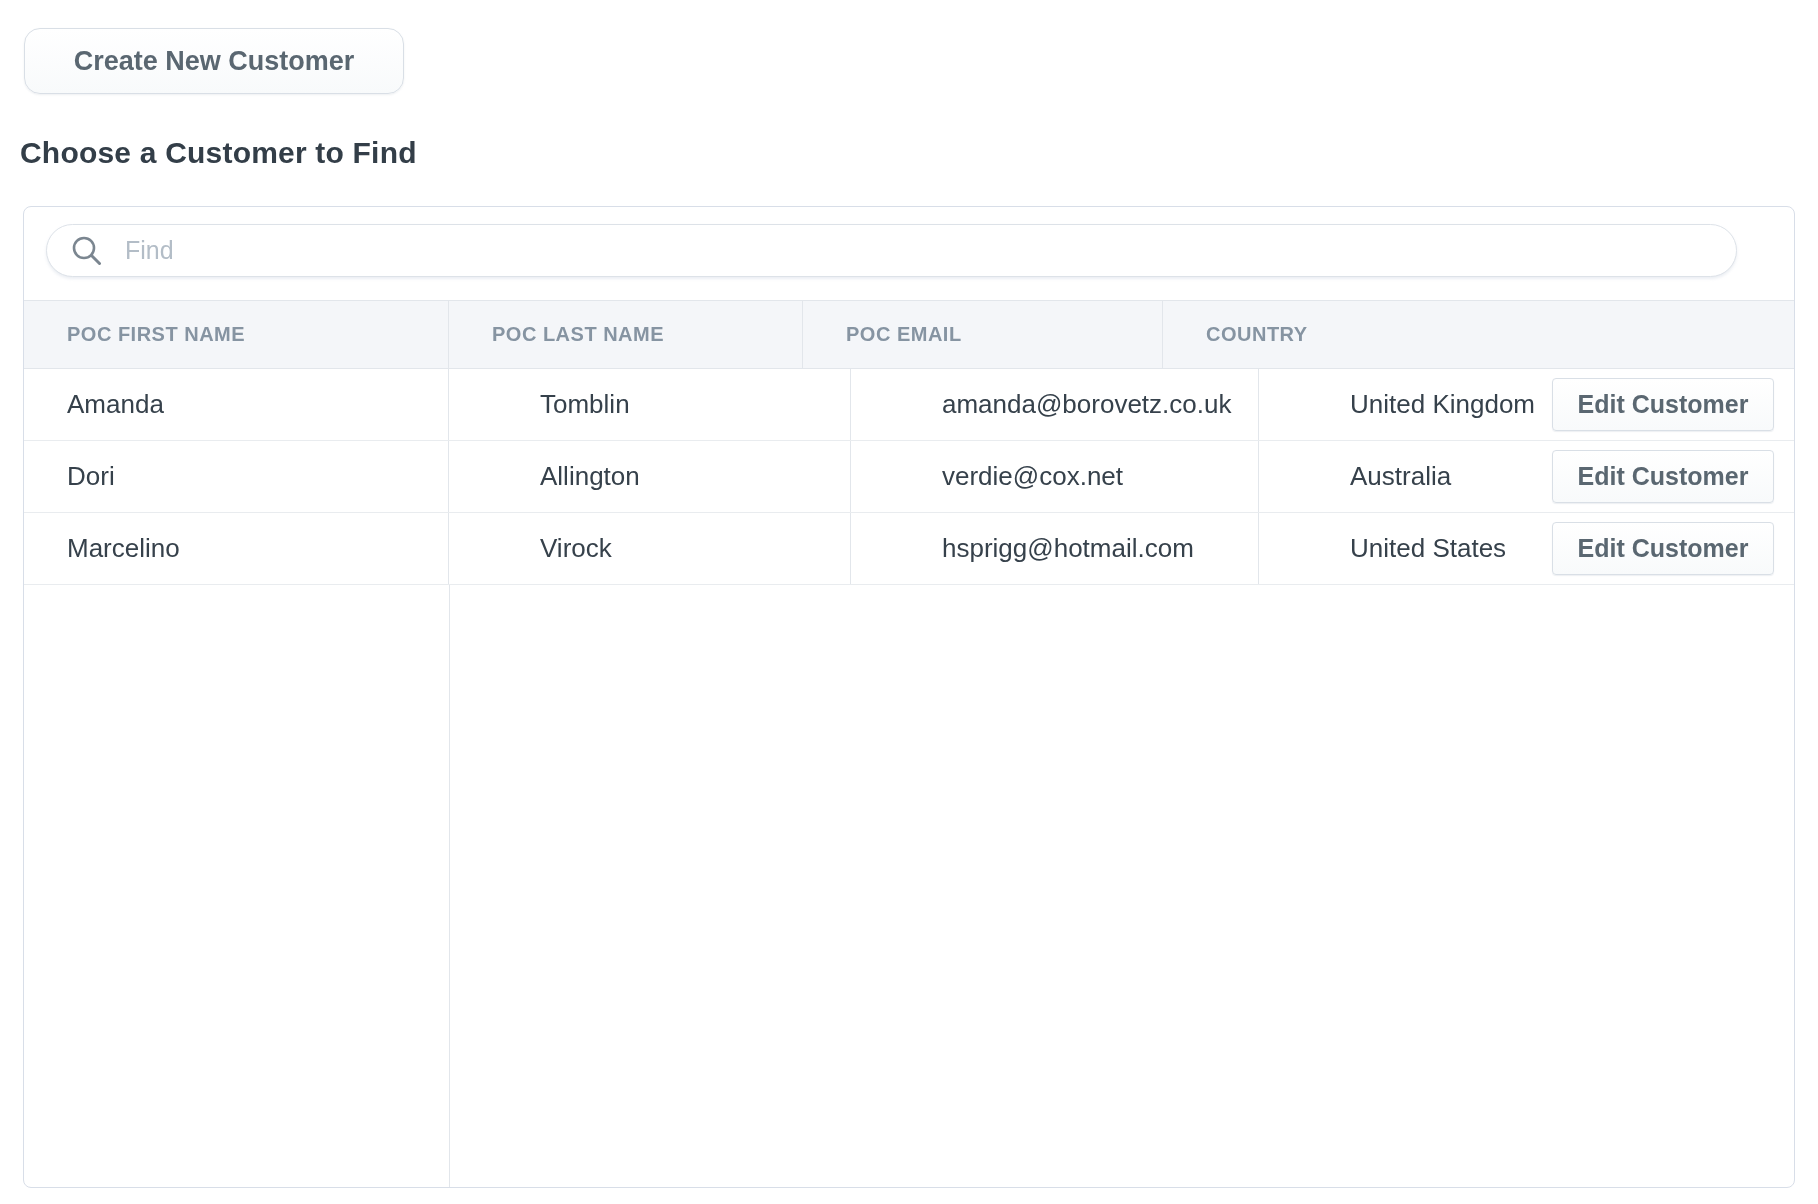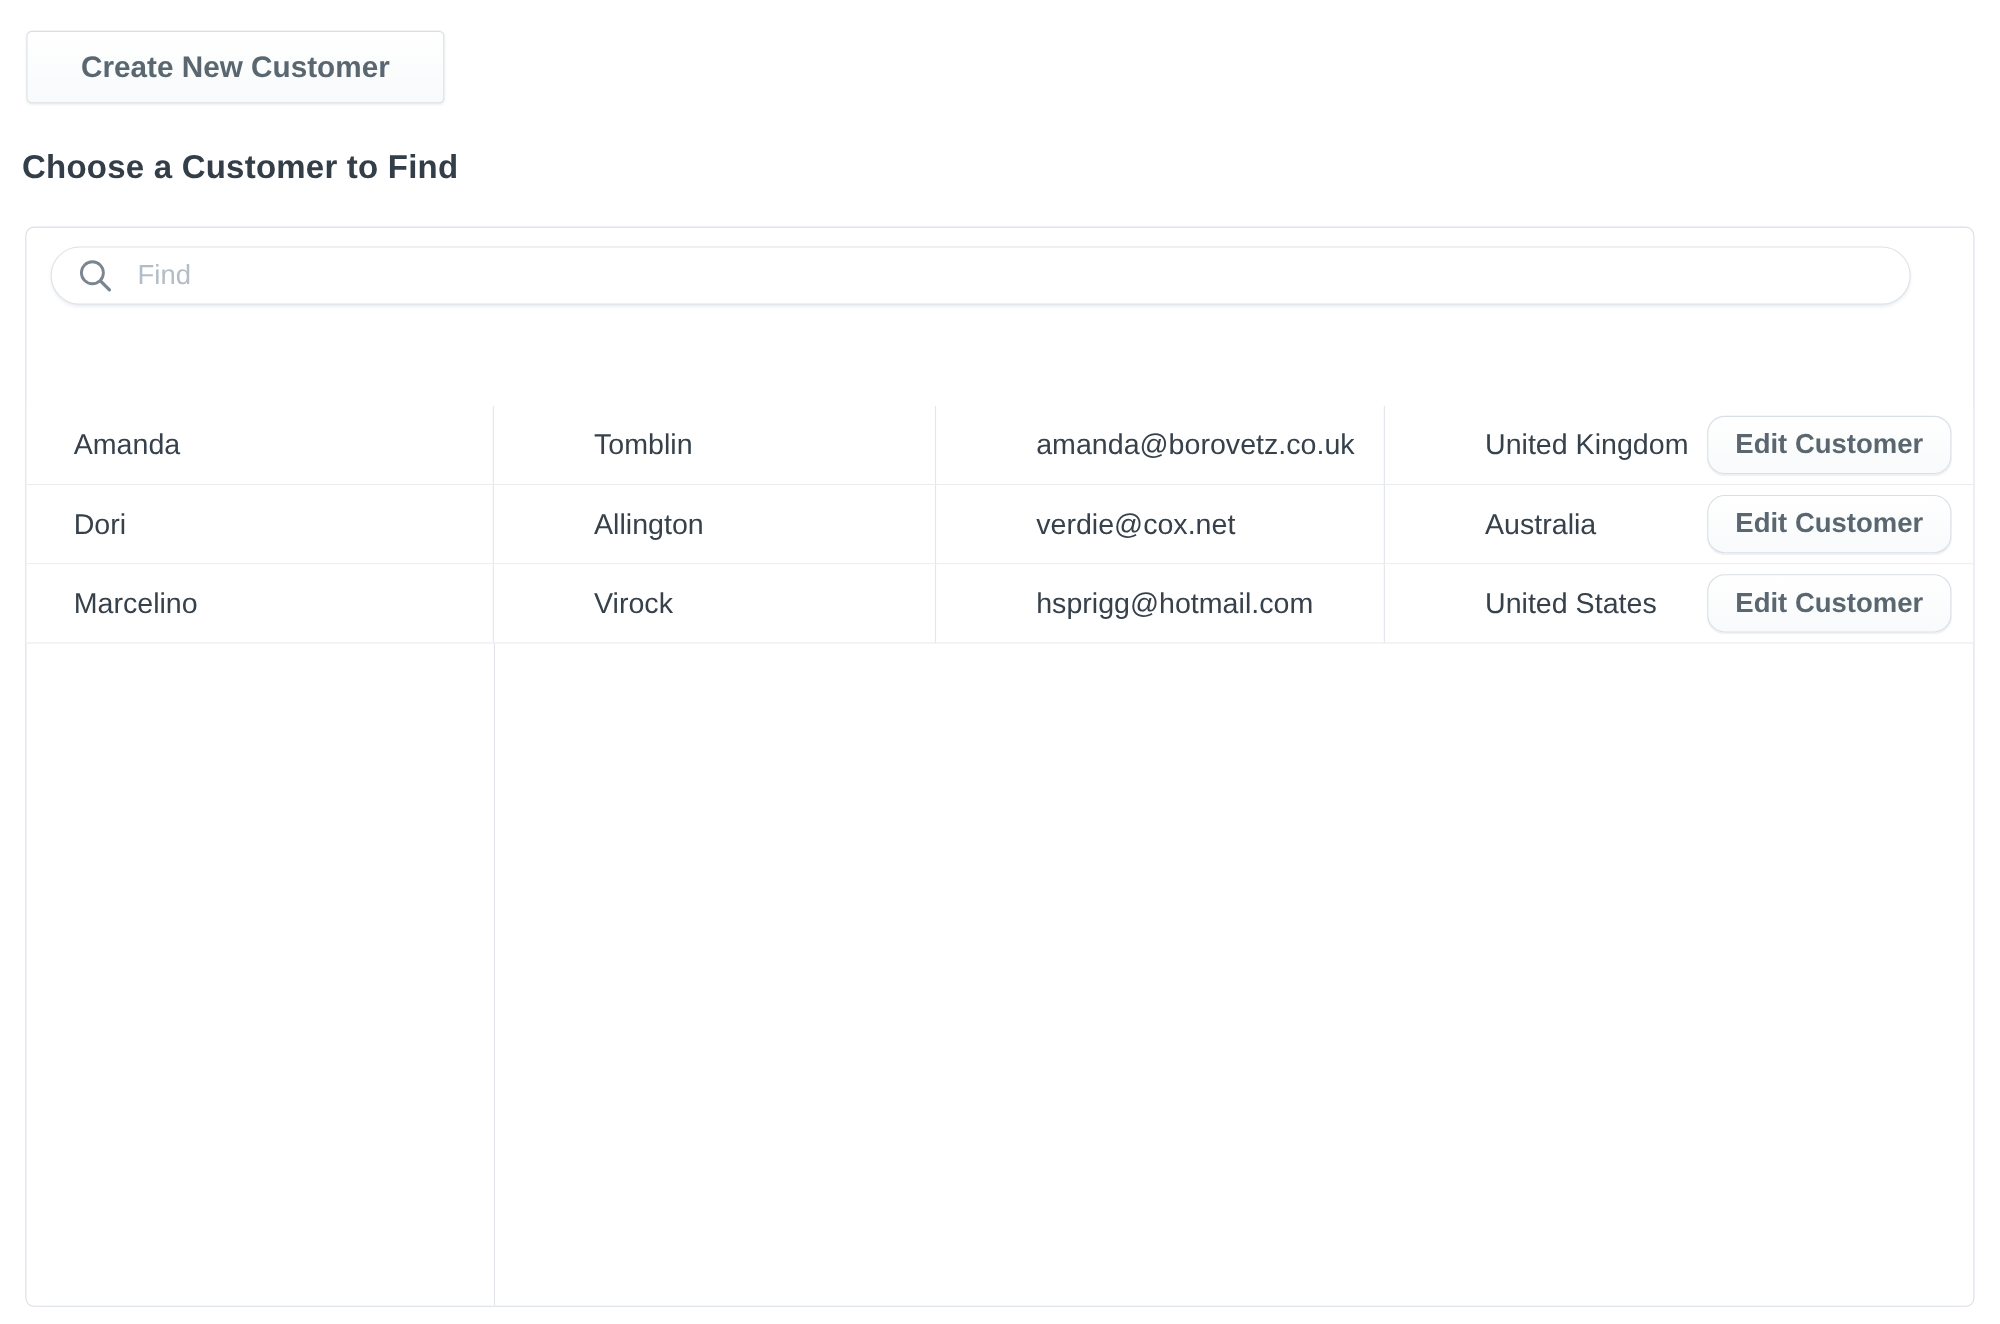--- a/index.html
+++ b/index.html
@@ -14,21 +14,21 @@
     --button-border:#d9dfe6;
   }
   *{margin:0;padding:0;box-sizing:border-box;}
   html,body{width:1818px;height:1204px;background:#ffffff;overflow:hidden;}
   body{font-family:"Liberation Sans","DejaVu Sans",sans-serif;color:var(--text-dark);position:relative;}
 
   .create-btn{
     position:absolute;left:24px;top:28px;width:380px;height:66px;
     display:flex;align-items:center;justify-content:center;
     background:linear-gradient(180deg,#ffffff 0%,#f8fafb 100%);
-    border:1px solid var(--button-border);border-radius:5px;
+    border:1px solid var(--button-border);border-radius:16px;
     box-shadow:0 1px 2px rgba(160,170,185,0.18);
     font-size:27px;font-weight:bold;color:var(--text-slate);
     cursor:pointer;font-family:inherit;
   }
 
   .page-title{
     position:absolute;left:20px;top:136px;
     font-size:30px;font-weight:bold;color:#333e48;
     letter-spacing:0.2px;
   }
@@ -73,21 +73,21 @@
   .cell{
     display:flex;align-items:center;padding-left:43px;
     font-size:26px;color:var(--text-dark);
     white-space:nowrap;overflow:hidden;min-width:0;
   }
   .trow .cell:nth-child(-n+3){border-right:1px solid var(--divider);}
   .cell-country{padding-right:20px;justify-content:flex-end;}
   .edit-btn{
     margin-left:auto;flex:0 0 auto;width:222px;height:53px;
     background:linear-gradient(180deg,#ffffff 0%,#f8fafb 100%);
-    border:1px solid var(--button-border);border-radius:16px;
+    border:1px solid var(--button-border);border-radius:4px;
     font-size:25px;font-weight:bold;color:var(--text-slate);
     font-family:inherit;cursor:pointer;
     box-shadow:0 1px 1px rgba(170,180,195,0.20);
   }
 
   .col1-divider-extension{
     position:absolute;left:425px;top:378px;bottom:0;width:1px;
     background:var(--divider);
   }
 </style>
@@ -101,20 +101,26 @@
 <div class="panel">
 
   <div class="search-wrap">
     <input class="search-input" type="text" placeholder="Find" style="">
     <svg class="search-icon" viewBox="0 0 34 34">
       <circle cx="14" cy="14" r="10" fill="none" stroke="#7b8690" stroke-width="2.6"></circle>
       <line x1="21.5" y1="21.5" x2="29.5" y2="29.5" stroke="#7b8690" stroke-width="3" stroke-linecap="round"></line>
     </svg>
   </div>
 
+  <div class="thead">
+    <div class="hcell">POC FIRST NAME</div>
+    <div class="hcell">POC LAST NAME</div>
+    <div class="hcell">POC EMAIL</div>
+    <div class="hcell">COUNTRY</div>
+  </div>
 
   <div class="tbody">
       <div class="trow">
         <div class="cell">Amanda</div>
         <div class="cell">Tomblin</div>
         <div class="cell">amanda@borovetz.co.uk</div>
         <div class="cell cell-country">
           <span>United Kingdom</span>
           <button class="edit-btn">Edit Customer</button>
         </div>

